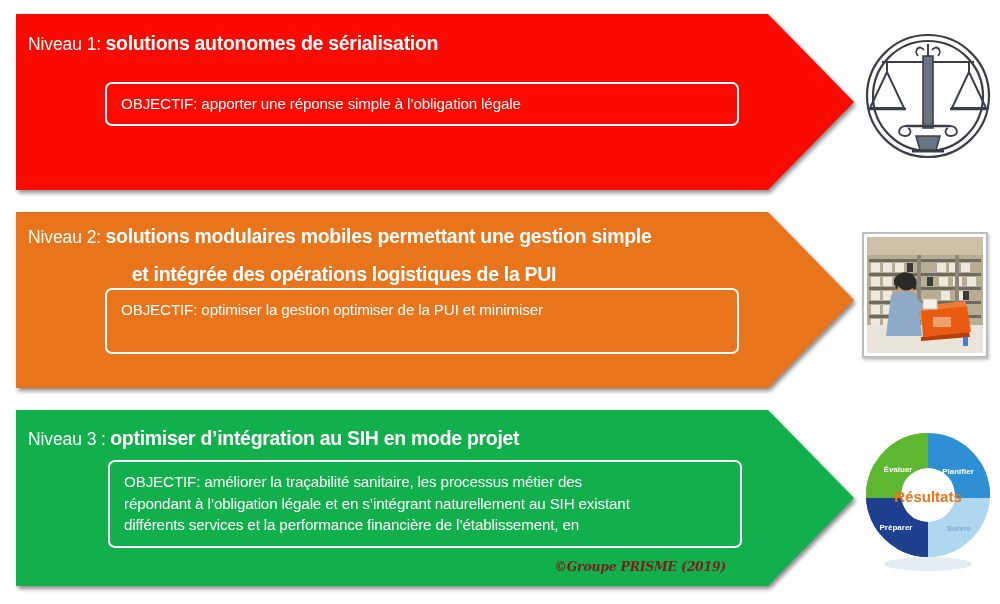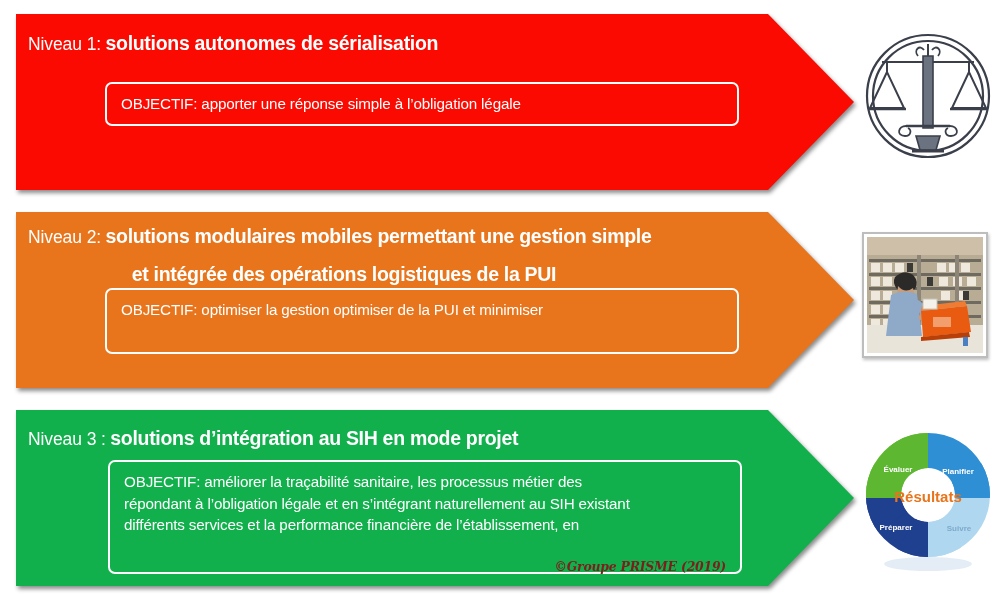--- a/index.html
+++ b/index.html
@@ -164,23 +164,23 @@
 
   <div class="banner" style="left:16px; top:410px; width:838px; height:176px;">
     <div class="banner-shape">
       <svg viewBox="0 0 838 176" preserveAspectRatio="none" aria-hidden="true">
         <polygon points="0,0 752,0 838,88 752,176 0,176" fill="#11B04C"></polygon>
       </svg>
     </div>
     <div class="banner-content">
       <div class="title" style="top:17px;">
         <span class="lvl">Niveau 3 :</span>
-        <span class="hl">solutions d’intégration au SIH en mode projet</span>
-      </div>
-      <div class="objective" style="left:92px; top:50px; width:634px; height:114px;">
+        <span class="hl">optimiser d’intégration au SIH en mode projet</span>
+      </div>
+      <div class="objective" style="left:92px; top:50px; width:634px; height:88px;">
         <p>OBJECTIF: améliorer la traçabilité sanitaire, les processus métier des</p>
         <p>répondant à l’obligation légale et en s’intégrant naturellement au SIH existant</p>
         <p>différents services et la performance financière de l’établissement, en</p>
       </div>
       <div class="credit" style="right:128px; bottom:12px;">©Groupe PRISME (2019)</div>
     </div>
   </div>
 
   <div class="art" style="left:862px; top:30px; width:132px; height:132px;">
     <svg width="132" height="132" viewBox="0 0 132 132" aria-hidden="true">

